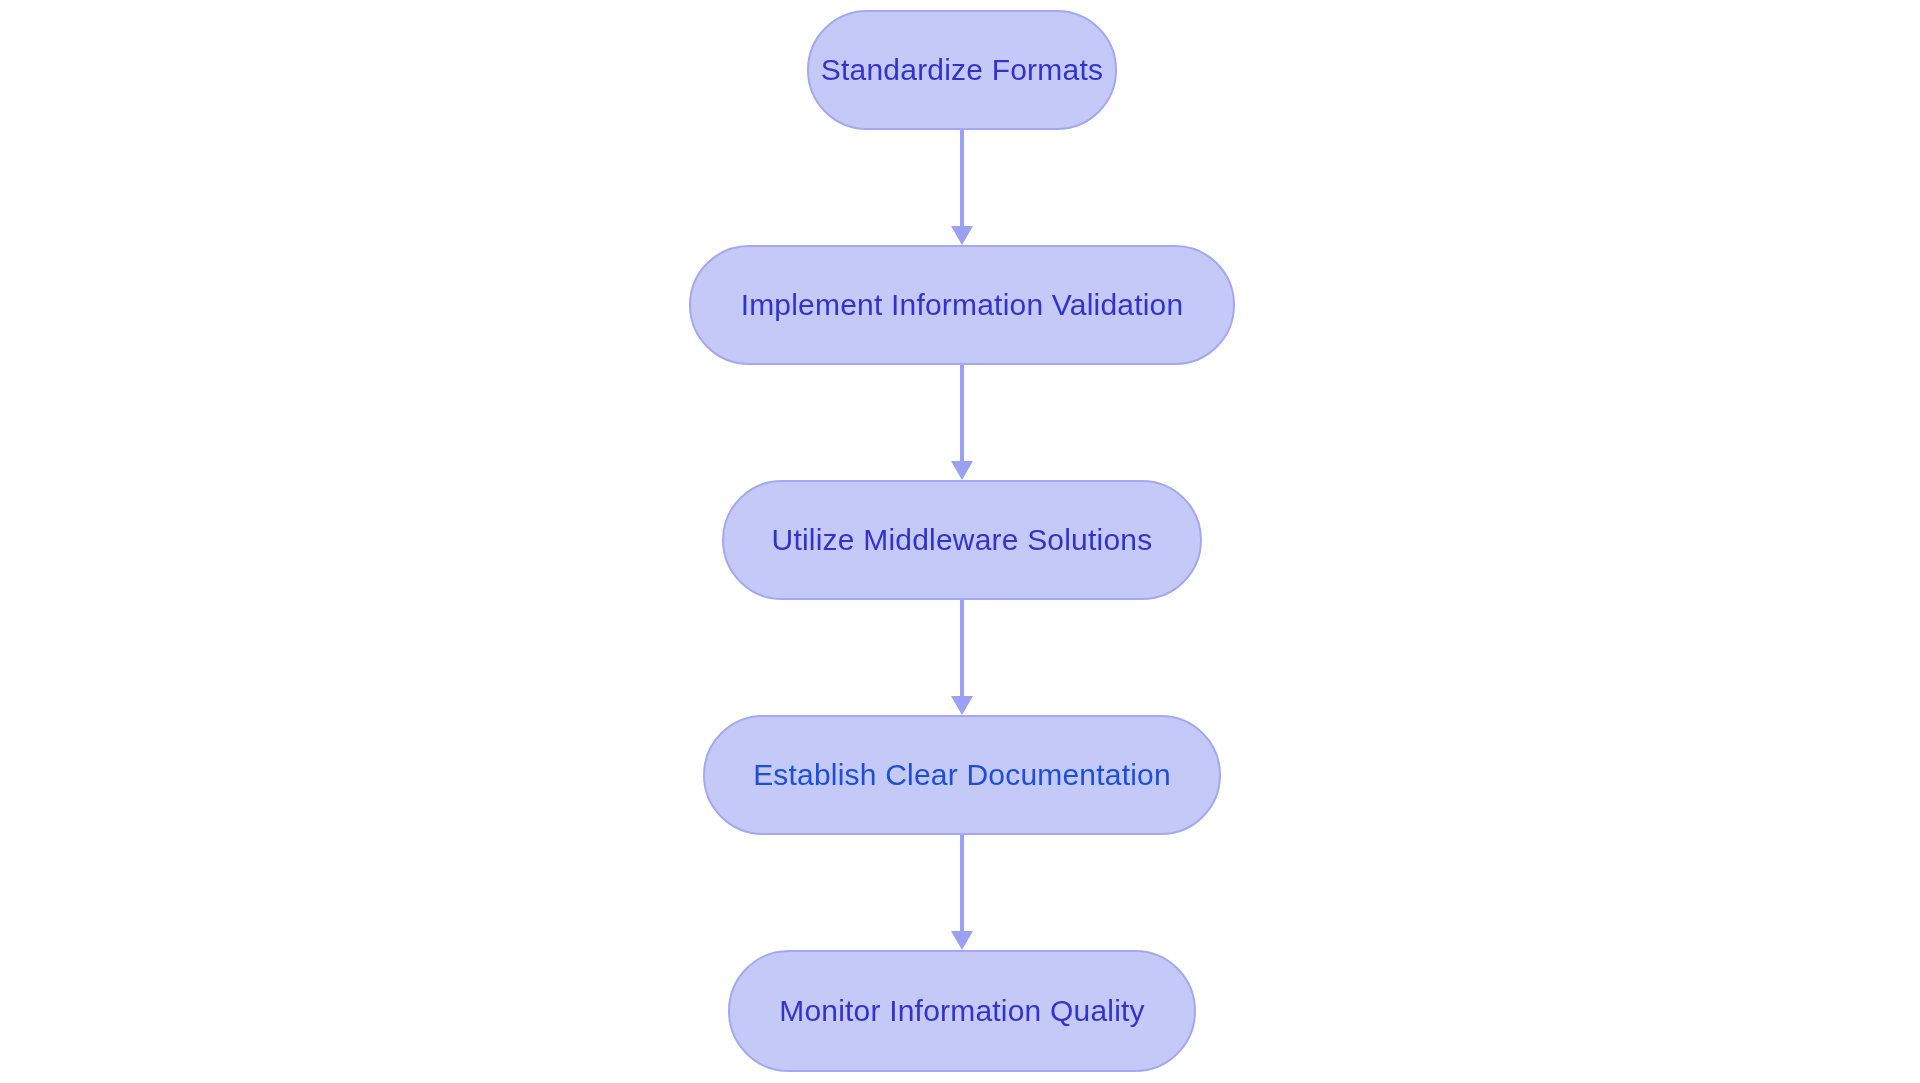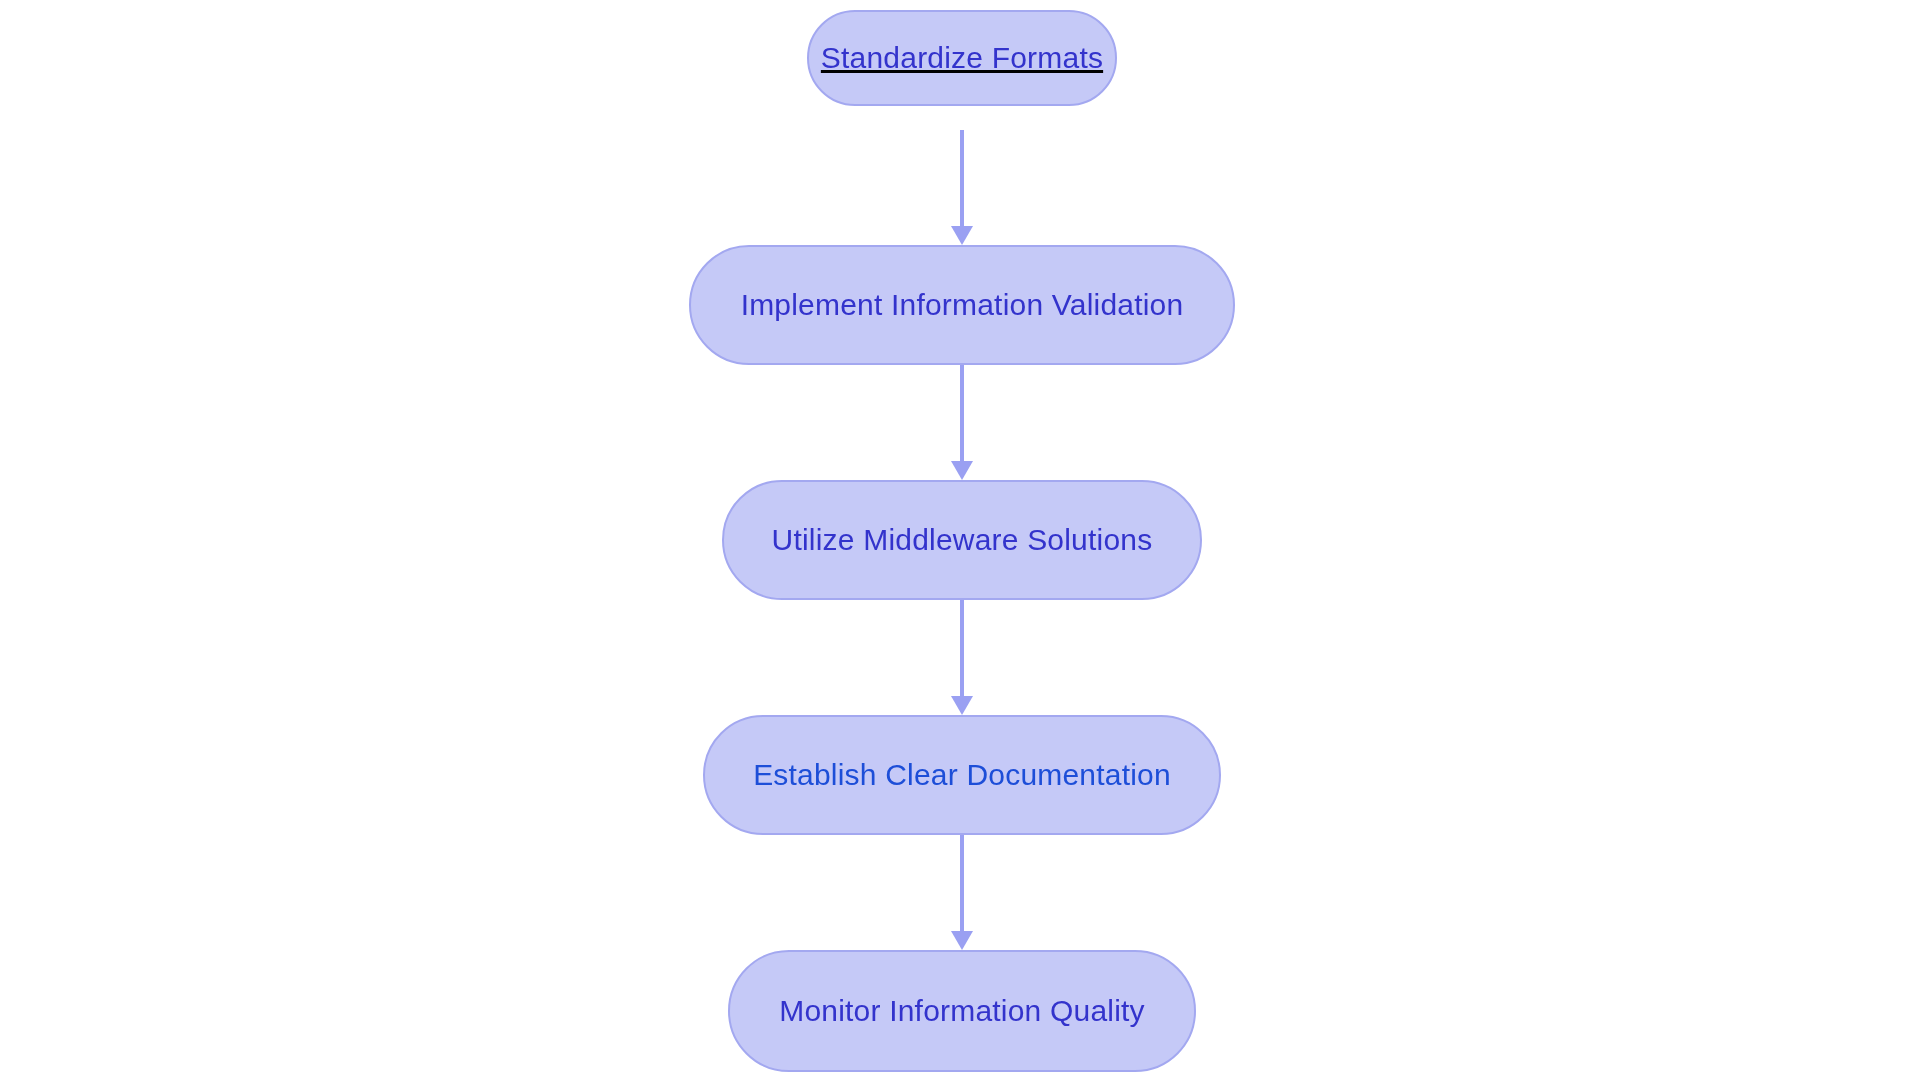--- a/index.html
+++ b/index.html
@@ -89,21 +89,21 @@
   <div class="flow-edge" style="left: 962px; top: 600px; width: 24px; height: 115px;">
     <div class="flow-edge-line" style="height: 98px; background: rgb(154, 160, 242);"></div>
     <div class="flow-edge-head" style="border-top-color: rgb(154, 160, 242);"></div>
   </div>
 
   <div class="flow-edge" style="left: 962px; top: 835px; width: 24px; height: 115px;">
     <div class="flow-edge-line" style="height: 98px; background: rgb(154, 160, 242);"></div>
     <div class="flow-edge-head" style="border-top-color: rgb(154, 160, 242);"></div>
   </div>
 
-  <div class="flow-node" style="left: 962px; top: 10px; width: 310px; height: 96px; background: rgb(197, 201, 247); border-color: rgb(163, 168, 240); text-decoration: underline;">
+  <div class="flow-node" style="left: 962px; top: 10px; width: 310px; height: 120px; background: rgb(197, 201, 247); border-color: rgb(163, 168, 240);">
     <span class="flow-node-label" style="color: rgb(51, 51, 204);">Standardize Formats</span>
   </div>
 
   <div class="flow-node" style="left: 962px; top: 245px; width: 546px; height: 120px; background: rgb(197, 201, 247); border-color: rgb(163, 168, 240);">
     <span class="flow-node-label" style="color: rgb(51, 51, 204);">Implement Information Validation</span>
   </div>
 
   <div class="flow-node" style="left: 962px; top: 480px; width: 480px; height: 120px; background: rgb(197, 201, 247); border-color: rgb(163, 168, 240);">
     <span class="flow-node-label" style="color: rgb(51, 51, 204);">Utilize Middleware Solutions</span>
   </div>

